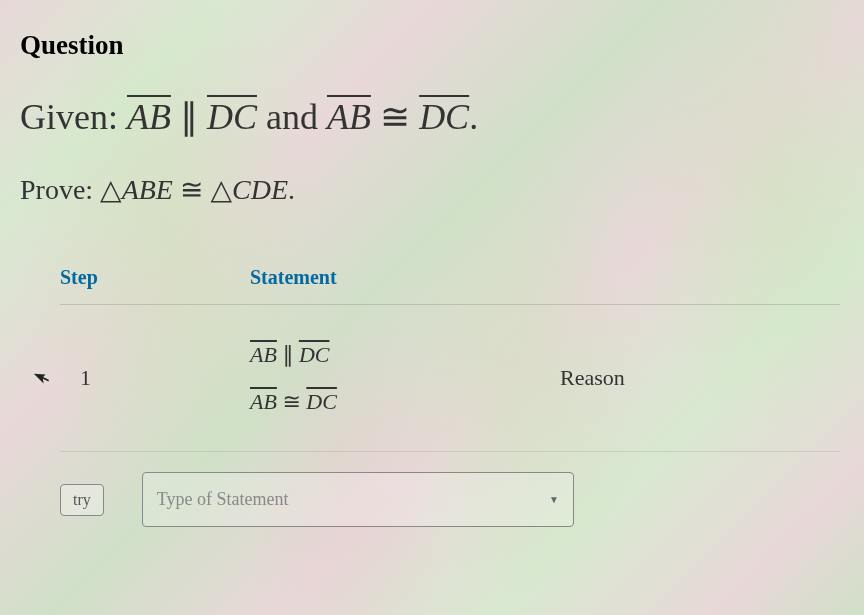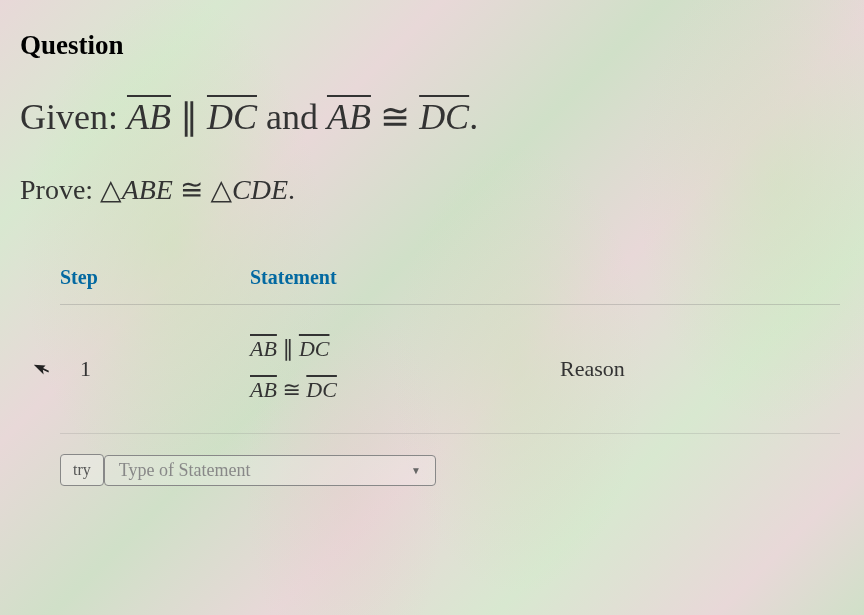--- a/index.html
+++ b/index.html
@@ -101,21 +101,21 @@
     .step-cell {
       width: 190px;
       padding-left: 20px;
     }
     .statement-cell {
       width: 310px;
       line-height: 1.6;
     }
     .statement-line {
       display: block;
-      margin: 6px 0;
+      margin: 12px 0;
     }
     .reason-cell {
       width: 200px;
     }
     .input-row {
       display: flex;
       align-items: center;
       padding-top: 20px;
     }
     .try-button {
@@ -125,29 +125,30 @@
       padding: 6px 12px;
       font-size: 16px;
       color: #555;
       font-family: inherit;
       cursor: pointer;
     }
     .statement-dropdown {
       background: rgba(255,255,255,0.2);
       border: 1px solid #888;
       border-radius: 4px;
-      padding: 4px 14px;
+      padding: 16px 14px;
       font-size: 18px;
       color: #888;
-      width: 332px;
+      width: 432px;
       display: flex;
       justify-content: space-between;
       align-items: center;
       cursor: pointer;
       font-family: inherit;
+      margin-left: 38px;
     }
     .dropdown-caret {
       font-size: 10px;
       color: #666;
     }
   </style>
 </head>
 <body>
 
 <div class="content">

